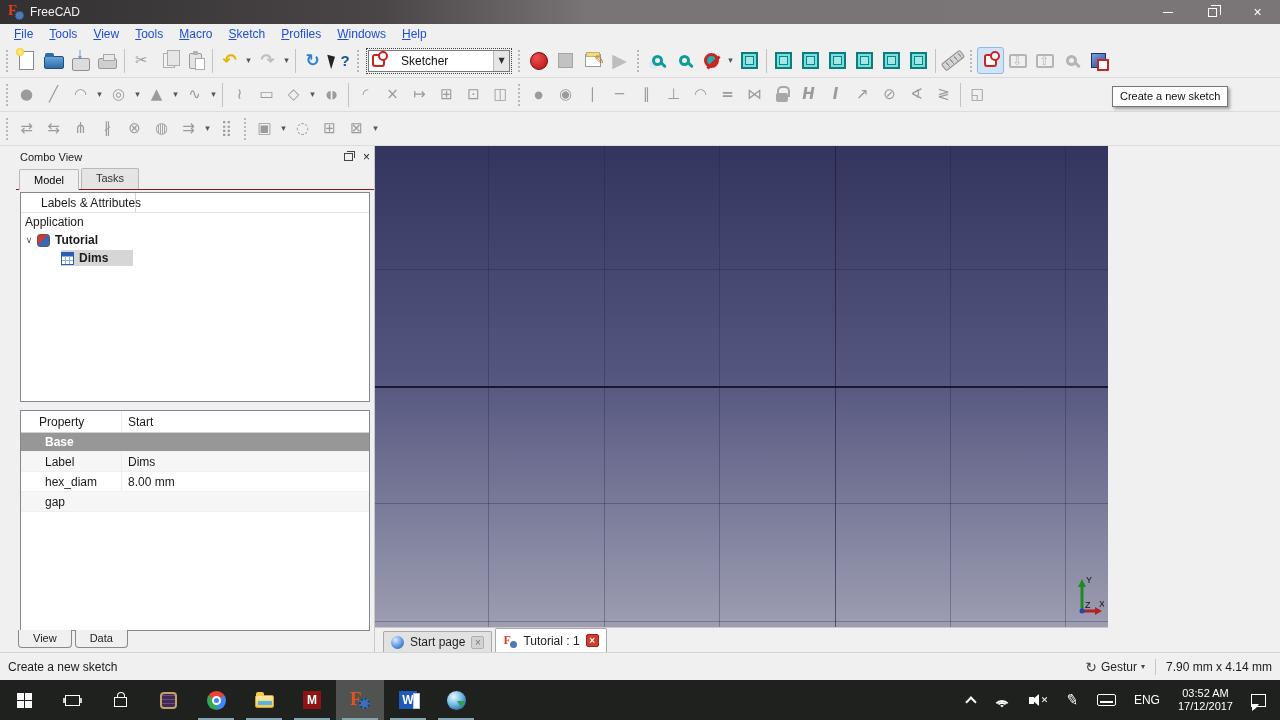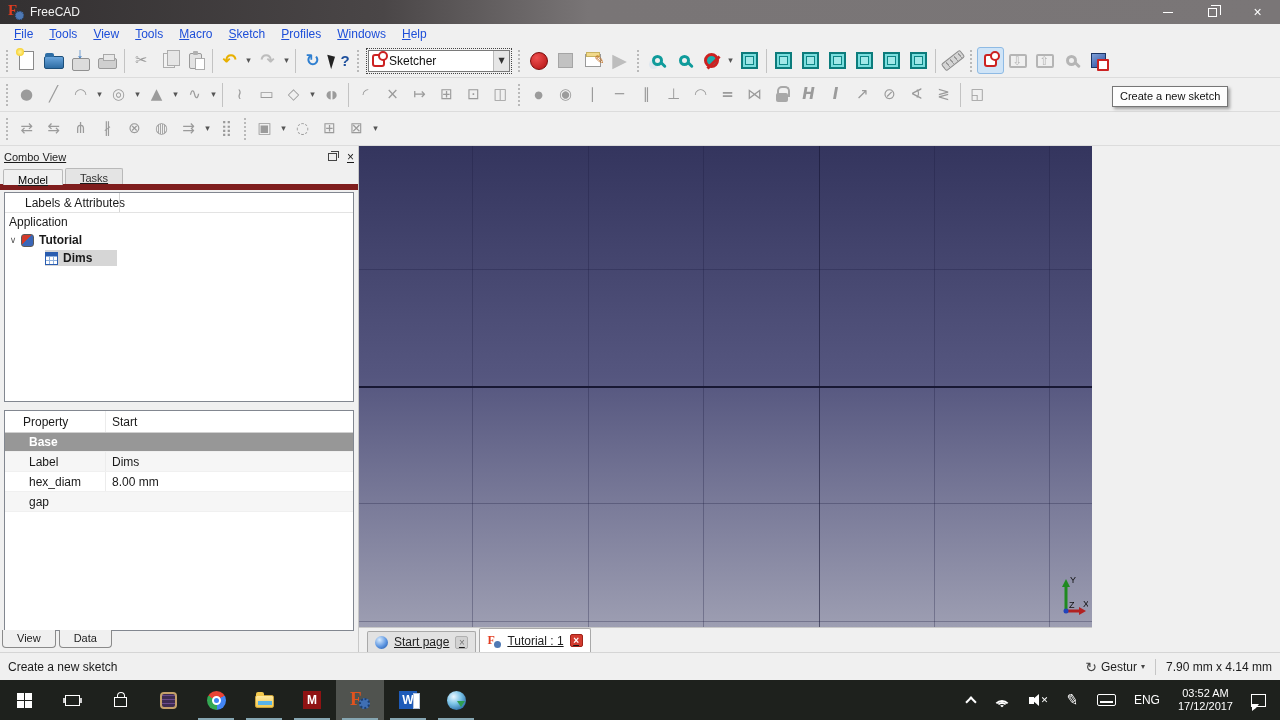--- a/index.html
+++ b/index.html
@@ -48,21 +48,21 @@
   .i-copy::before{content:"";position:absolute;left:3px;top:-4px;width:11px;height:14px;background:#e6e6e6;border:1px solid #adadad;}
   .i-paste{width:13px;height:16px;background:#e3e3e3;border:1px solid #9a9a9a;border-radius:2px;position:relative;}
   .i-paste::before{content:"";position:absolute;top:-3px;left:3px;width:5px;height:4px;background:#b0b0b0;border-radius:1px;}
   .i-paste::after{content:"";position:absolute;right:-4px;bottom:-2px;width:8px;height:10px;background:#fff;border:1px solid #adadad;}
   .i-undo{color:#e8b000;font-weight:bold;font-size:17px;}
   .i-redo{color:#bdbdbd;font-weight:bold;font-size:17px;}
   .i-refresh{color:#2f7fd0;font-weight:bold;font-size:17px;}
   .i-whats{display:flex;align-items:center;}
   .i-whats .cur{width:0;height:0;border-left:7px solid #222;border-right:4px solid transparent;border-bottom:11px solid transparent;border-top:4px solid transparent;transform:rotate(-15deg);}
   .i-whats .q{font-weight:bold;font-size:15px;color:#1d4f9c;}
-  .combo{display:flex;align-items:center;width:142px;height:22px;background:#fff;border:1px solid #7a7a7a;outline:1px dotted #444;outline-offset:1px;margin:0 4px;padding-left:3px;}
+  .combo{display:flex;align-items:center;width:142px;height:22px;background:#fff;border:1px solid #7a7a7a;outline:1px dotted #444;outline-offset:1px;margin:0 4px;padding-left:3px;gap:12px;}
   .combo .lbl{flex:1;padding-left:4px;font-size:12px;color:#111;}
   .combo .btn{width:16px;height:20px;background:#e6e6e6;border-left:1px solid #bbb;display:flex;align-items:center;justify-content:center;}
   .combo .btn .g{font-size:8px;color:#333;}
   .sk{width:13px;height:13px;border:2px solid #cc2222;border-radius:3px;position:relative;background:#fff;}
   .sk::after{content:"";position:absolute;right:-5px;top:-5px;width:6px;height:6px;border:2px solid #cc2222;border-radius:50%;background:#fff;}
   .i-rec{width:18px;height:18px;border-radius:50%;background:radial-gradient(circle at 35% 30%,#ef5050,#b01010);border:1px solid #7a0a0a;}
   .i-stop{width:15px;height:15px;background:#c2c2c2;border:1px solid #a5a5a5;}
   .i-macroedit{width:16px;height:13px;background:#fff;border:1px solid #999;position:relative;}
   .i-macroedit::before{content:"";position:absolute;left:0;top:-3px;right:0;height:3px;background:#f1d98a;border:1px solid #c9b25f;}
   .i-macroedit::after{content:"✎";position:absolute;right:-5px;top:-2px;font-size:12px;color:#c06a18;font-family:"DejaVu Sans",sans-serif;}
@@ -80,28 +80,28 @@
   .i-arrowbox{width:18px;height:14px;border:2px solid #b5b5b5;border-radius:2px;display:flex;align-items:center;justify-content:center;color:#b5b5b5;font-size:12px;font-family:"DejaVu Sans",sans-serif;}
   .i-map{width:15px;height:15px;background:linear-gradient(145deg,#7f9fd8,#2a4f9e);border:1px solid #1c3566;position:relative;}
   .i-map::after{content:"";position:absolute;right:-4px;bottom:-4px;width:8px;height:8px;border:2px solid #cc2222;background:#fff;border-radius:1px;}
   .i-lock{width:12px;height:9px;background:#a8a8a8;border-radius:2px;position:relative;margin-top:6px;}
   .i-lock::before{content:"";position:absolute;top:-7px;left:1px;width:9px;height:9px;border:2px solid #a8a8a8;border-bottom:none;border-radius:5px 5px 0 0;}
 
   
   .tooltip{position:absolute;left:1112px;top:86px;height:21px;padding:3px 7px;background:#fdfdfd;border:1px solid #767676;box-shadow:2px 2px 3px rgba(0,0,0,.35);font-size:11px;color:#111;z-index:50;white-space:nowrap;}
 
   
-  .main{position:absolute;left:0;top:146px;width:1092px;height:506px;display:flex;text-decoration:underline;}
+  .main{position:absolute;left:16px;top:146px;width:1092px;height:506px;display:flex;}
   .panel{width:359px;height:100%;background:#f0f0f0;border-right:1px solid #c8c8c8;position:relative;}
   .panel-head{height:22px;display:flex;align-items:center;padding:0 4px;font-size:11px;color:#222;}
   .panel-head .sp{flex:1;}
   .ph-float{width:9px;height:8px;border:1px solid #444;position:relative;margin-right:10px;}
   .ph-float::before{content:"";position:absolute;left:2px;top:-3px;width:7px;height:6px;border:1px solid #444;border-bottom:none;border-left:none;}
   .ph-x{font-size:12px;color:#222;line-height:1;}
-  .panel-tabs{display:flex;height:22px;padding-left:3px;border-bottom:6px solid #7f1d1d;}
+  .panel-tabs{display:flex;height:22px;padding-left:3px;border-bottom:1px solid #7f1d1d;}
   .ptab{padding:3px 14px;font-size:11px;border:1px solid #b9b9b9;border-bottom:none;background:#e4e4e4;margin-right:2px;border-radius:2px 2px 0 0;color:#333;}
   .ptab.on{background:#f0f0f0;position:relative;top:1px;padding-top:4px;color:#000;}
   .tree-box{position:absolute;left:4px;right:4px;top:46px;height:210px;background:#fff;border:1px solid #828790;font-size:12px;}
   .tree-header{height:20px;display:flex;align-items:center;padding-left:20px;border-bottom:1px solid #e3e3e3;position:relative;}
   .tree-header::after{content:"";position:absolute;left:114px;top:0;bottom:0;width:1px;background:#d5d5d5;}
   .trow{height:18px;display:flex;align-items:center;}
   .trow .chev{width:16px;text-align:center;color:#555;font-size:9px;font-family:"DejaVu Sans",sans-serif;}
   .doc-ic{width:13px;height:13px;border-radius:3px;background:linear-gradient(135deg,#d23a2a 0 42%,#3a66b8 42%);margin-right:5px;border:1px solid #5a5a5a;}
   .sheet-ic{width:13px;height:13px;margin-right:5px;border:1px solid #2a5db0;background:
      linear-gradient(#2a5db0 0 3px,transparent 3px),

